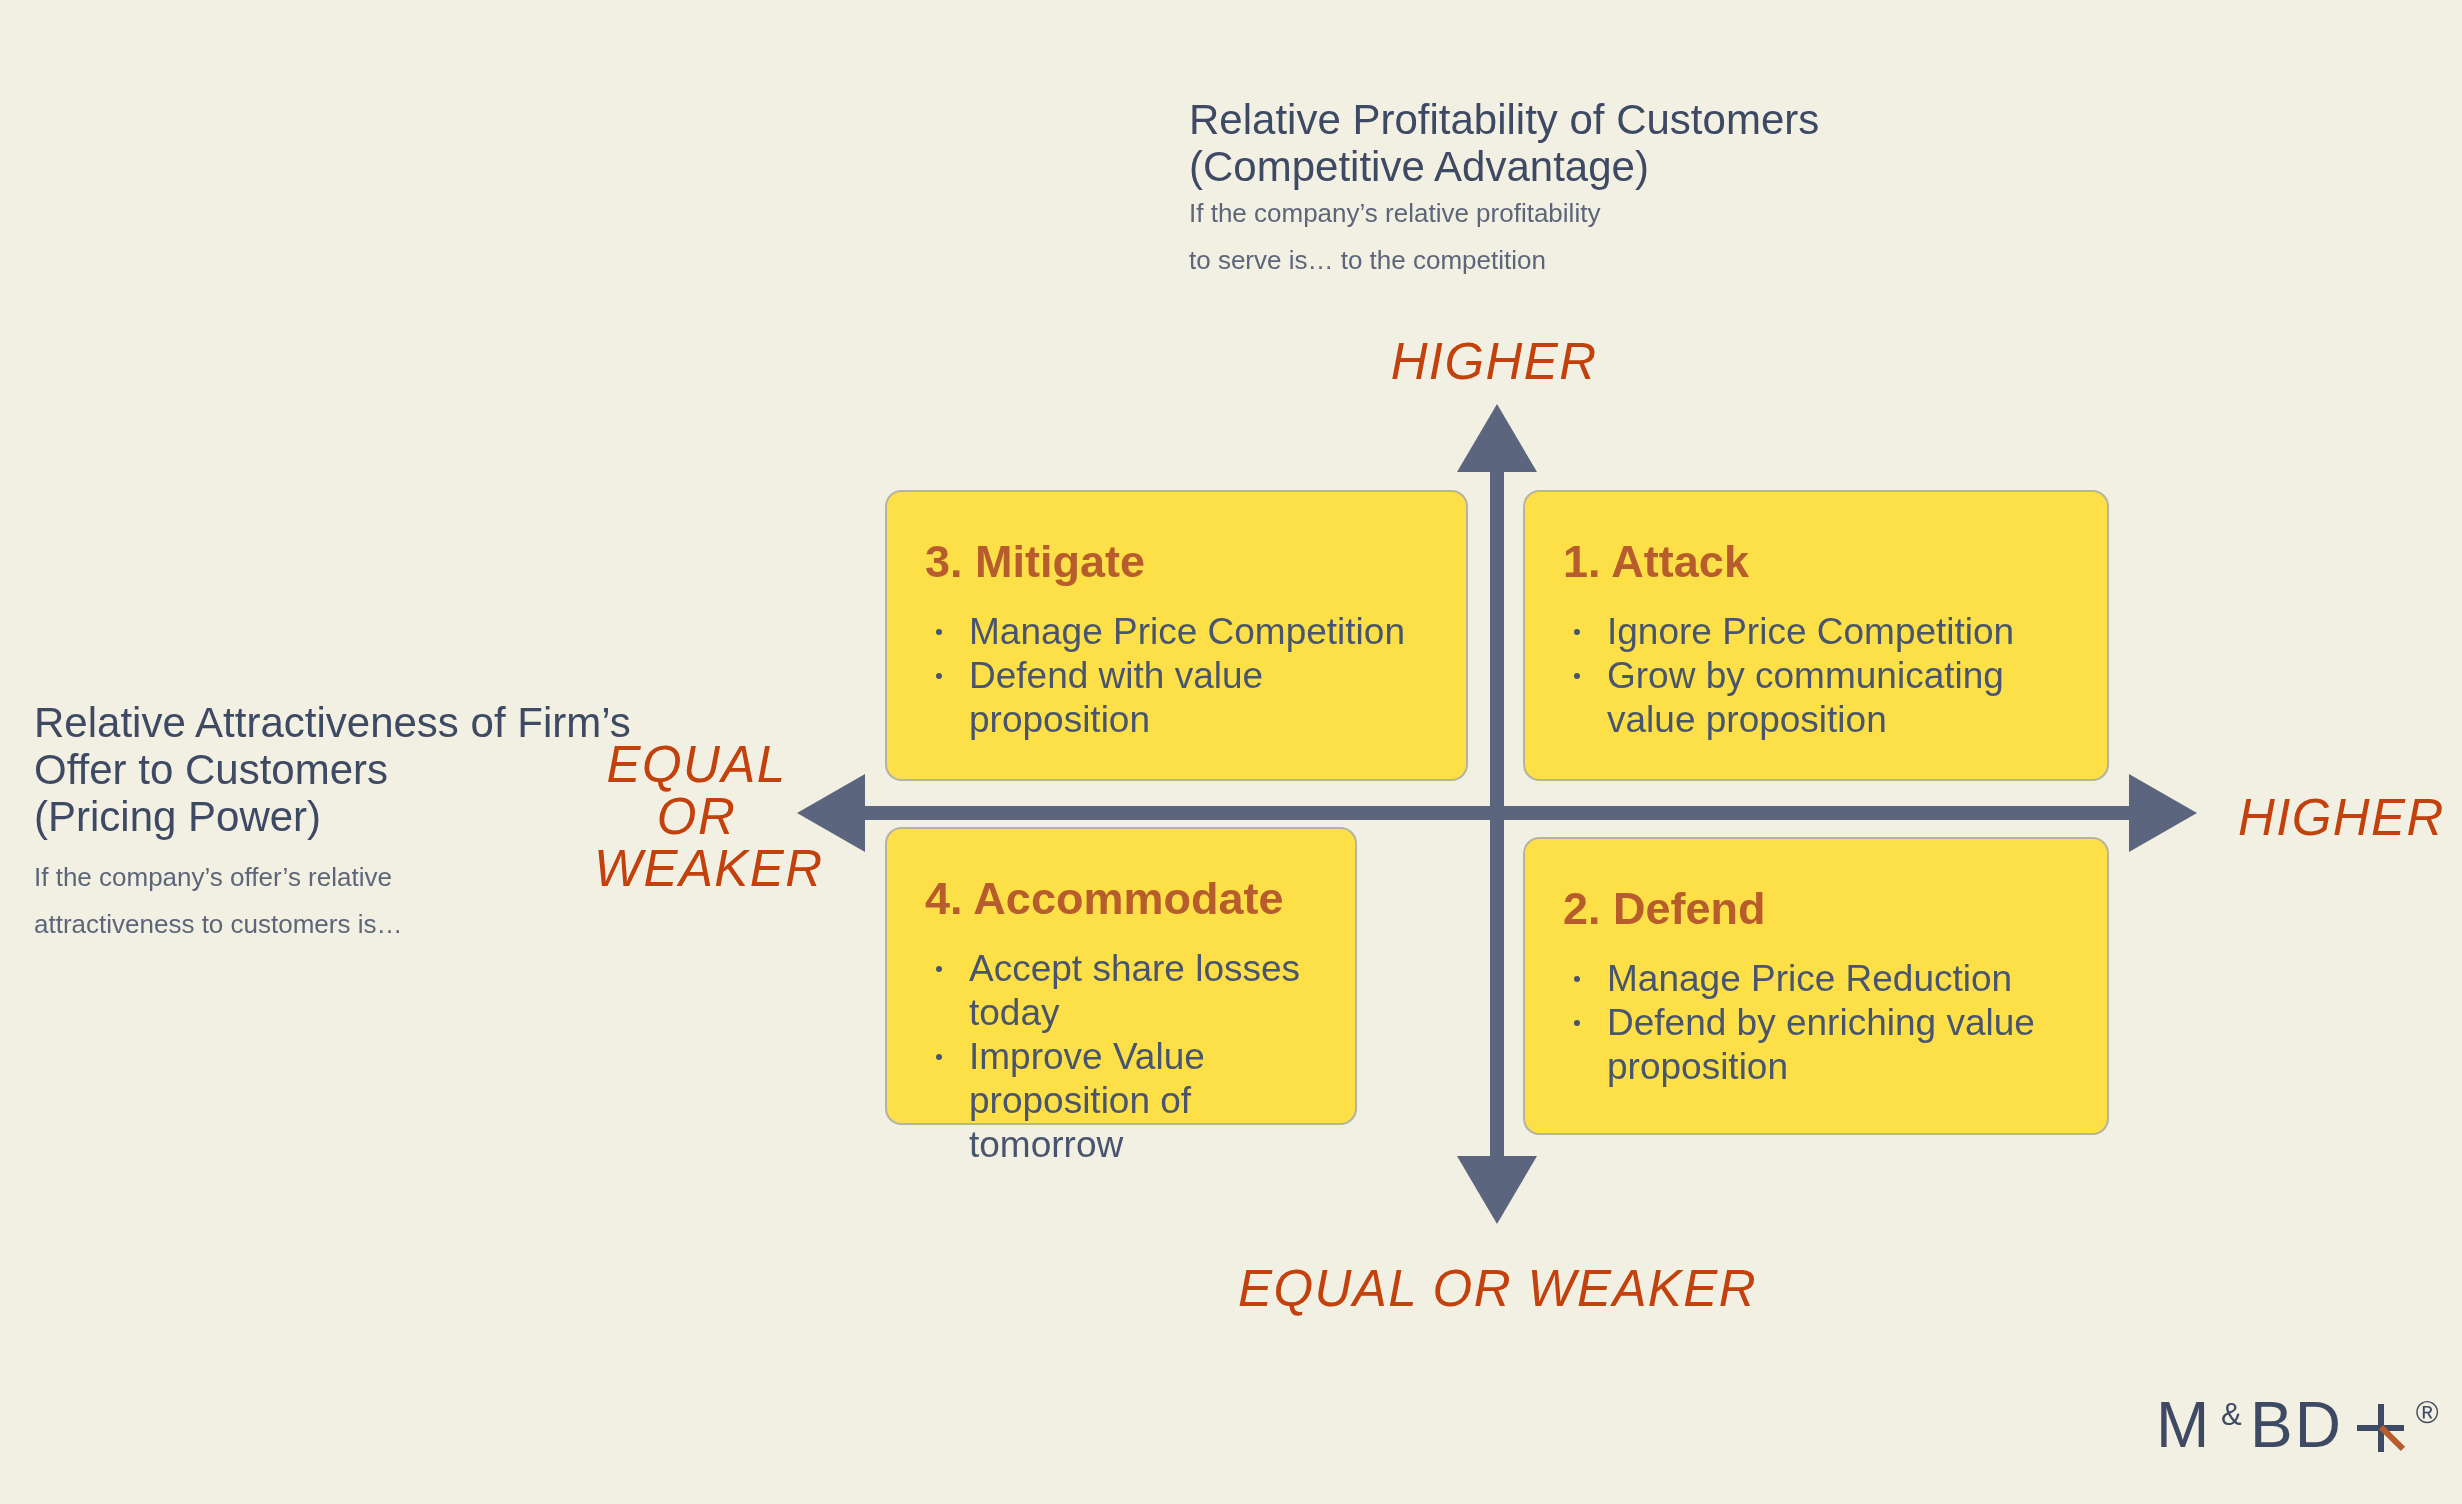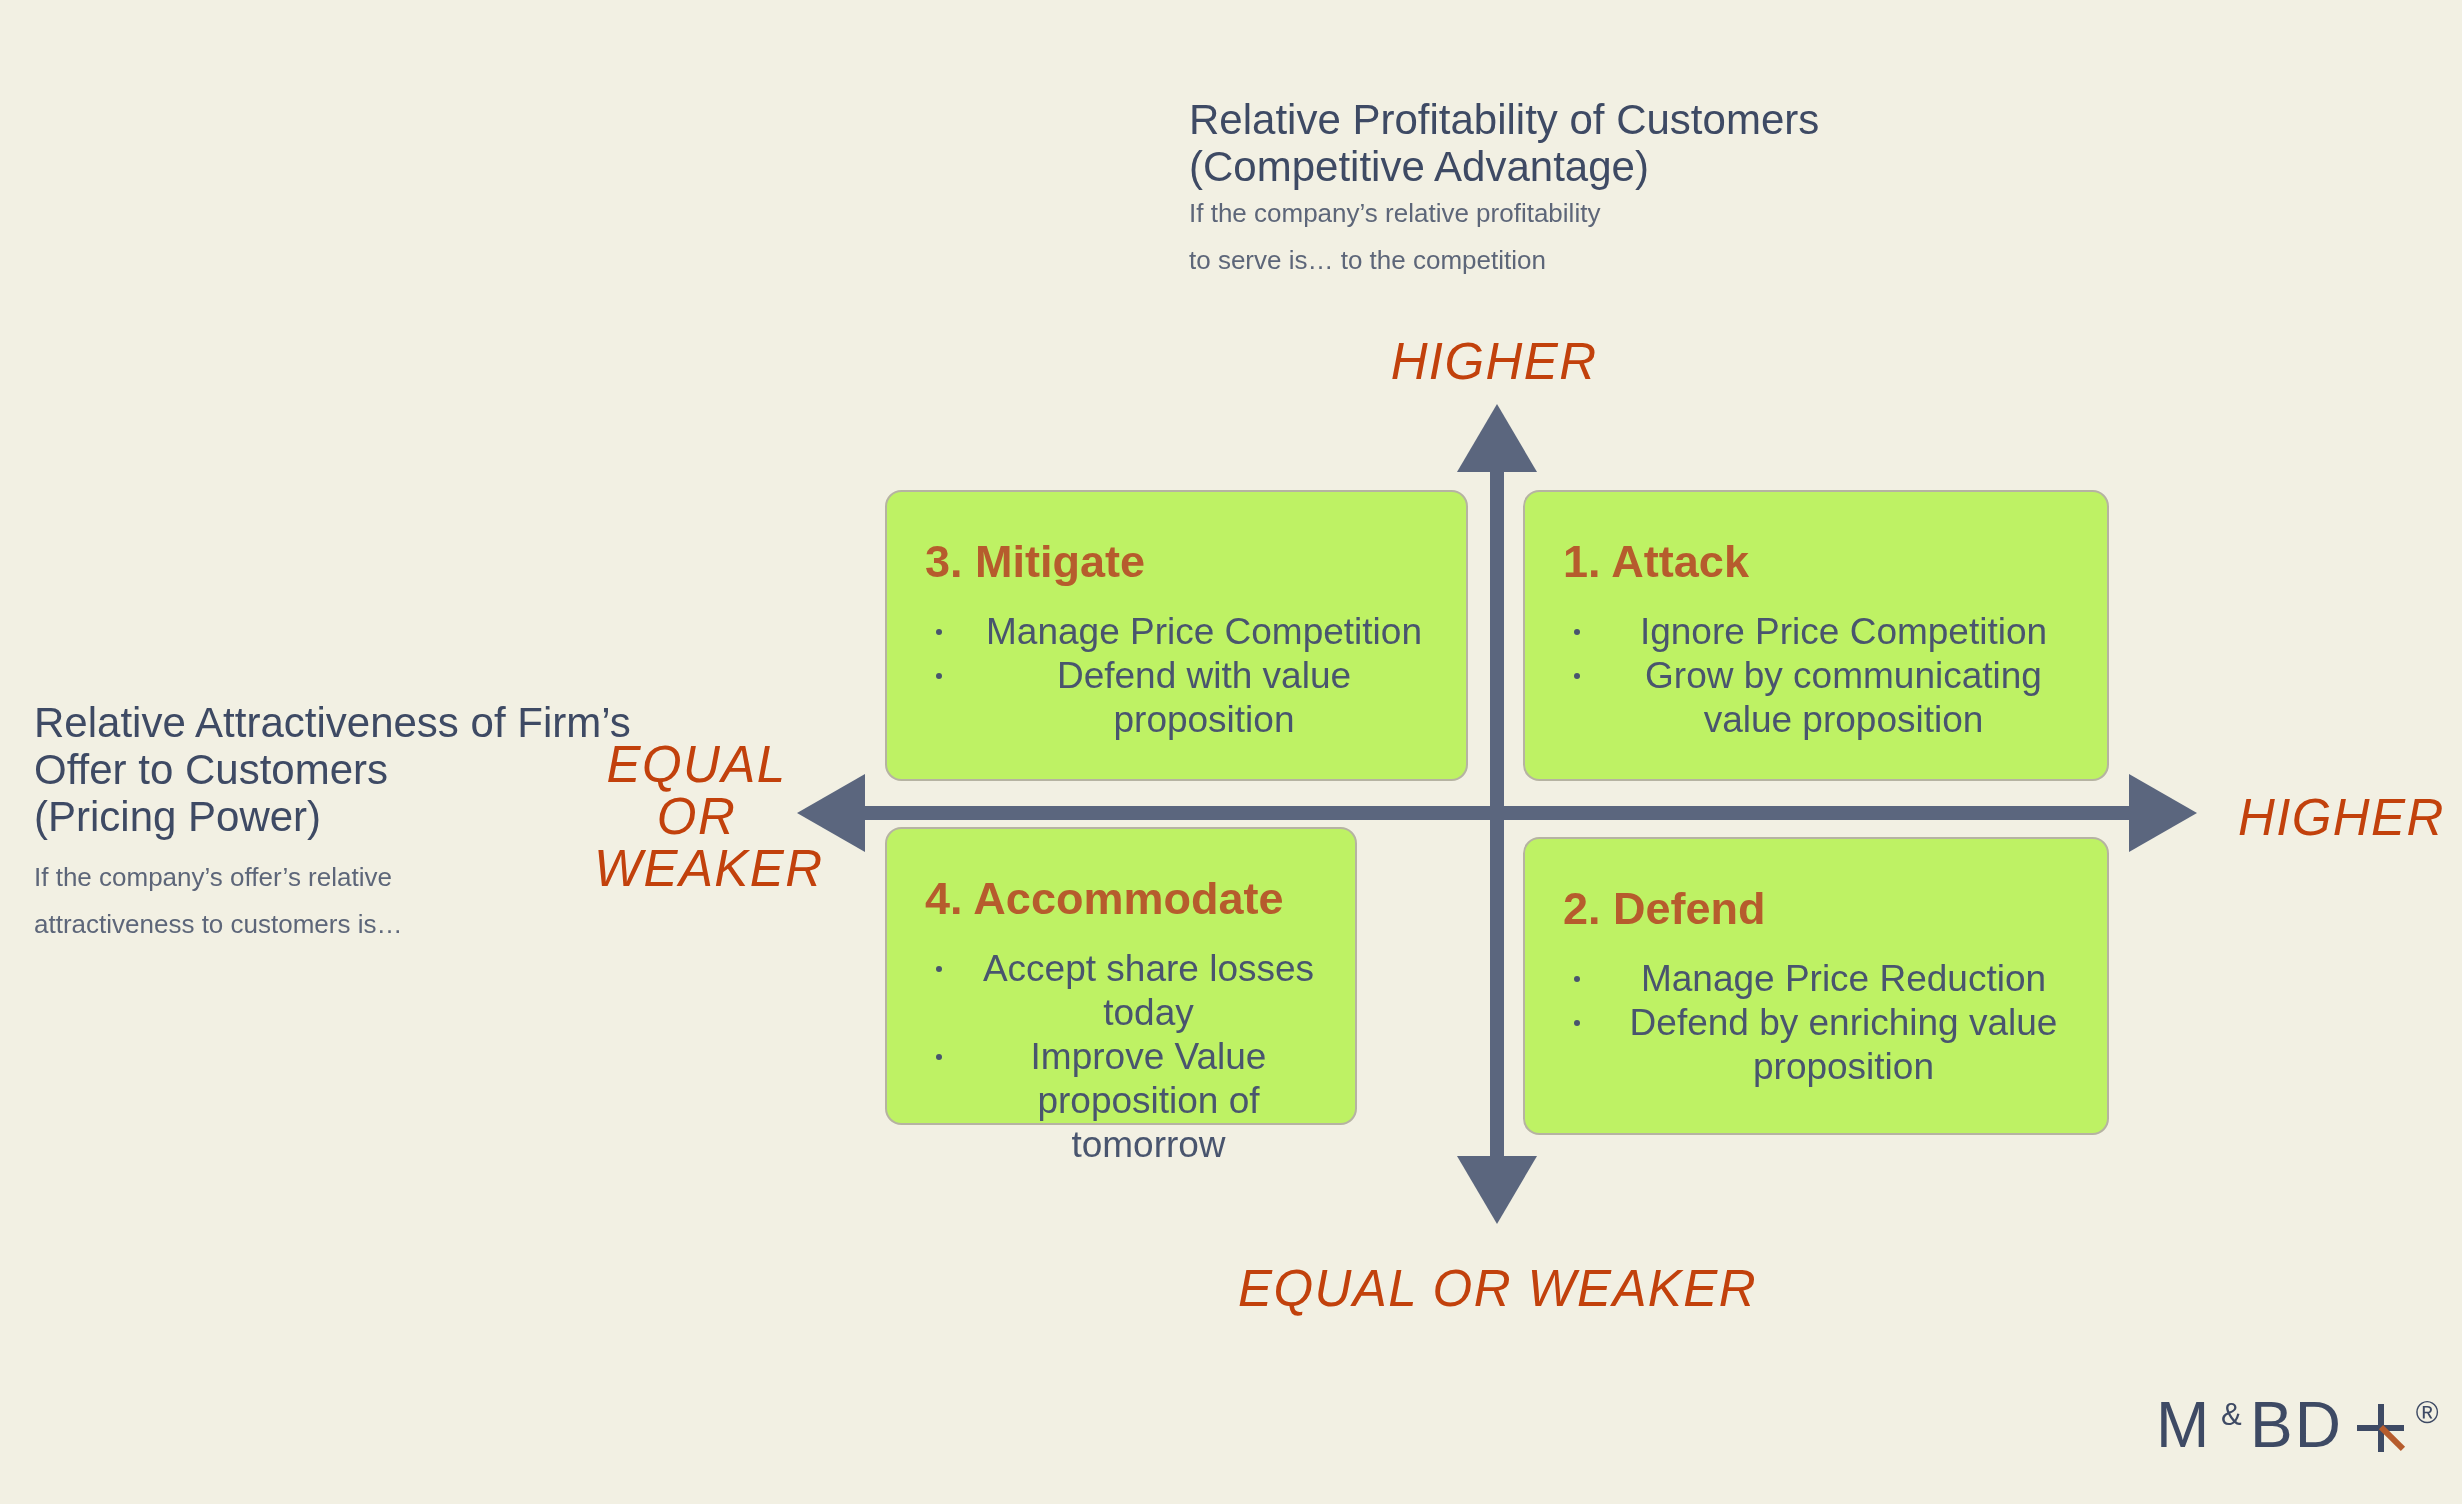--- a/index.html
+++ b/index.html
@@ -67,33 +67,33 @@
   .tri-right{
     left:2129px; top:774px;
     border-top:39px solid transparent; border-bottom:39px solid transparent;
     border-left:68px solid #5b667e;
   }
 
   
   .qbox{
     position:absolute; box-sizing:border-box;
     border:2.1px solid #b6b3a2; border-radius:16.4px;
-    background:#bef264;
+    background:#fde047;
   }
   .q-tl{ left:885px; top:490px;  width:583px; height:291px; }
   .q-tr{ left:1523px; top:490px;  width:586px; height:291px; }
   .q-bl{ left:885px; top:827px; width:472px; height:298px; }
   .q-br{ left:1523px; top:837px; width:586px; height:298px; }
   .q-title{
     margin:46px 0 0 38px;
     font-size:45px; line-height:47px; font-weight:600;
     color:#b65c2d; white-space:nowrap;
   }
   .q-bullets{
-    list-style:none; margin:24.6px 0 0 0; padding:0;text-align:center;
+    list-style:none; margin:24.6px 0 0 0; padding:0;
   }
   .q-bullets li{
     position:relative;
     padding-left:82px; padding-right:27px;
     font-size:37px; line-height:44px; font-weight:400;
     color:#49556e;
   }
   .q-bullets li::before{
     content:""; position:absolute;
     left:49px; top:19px;

